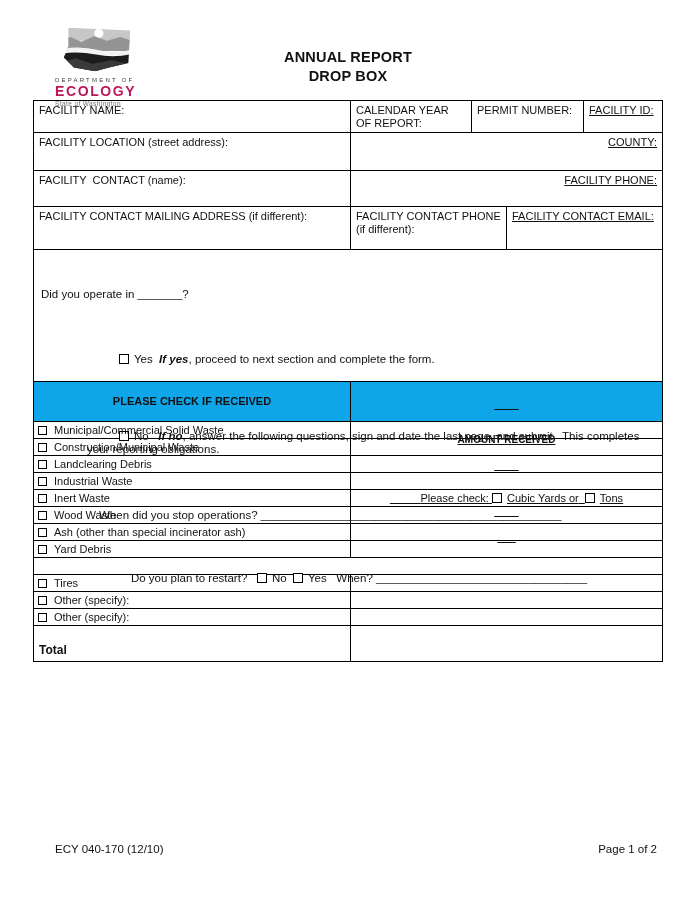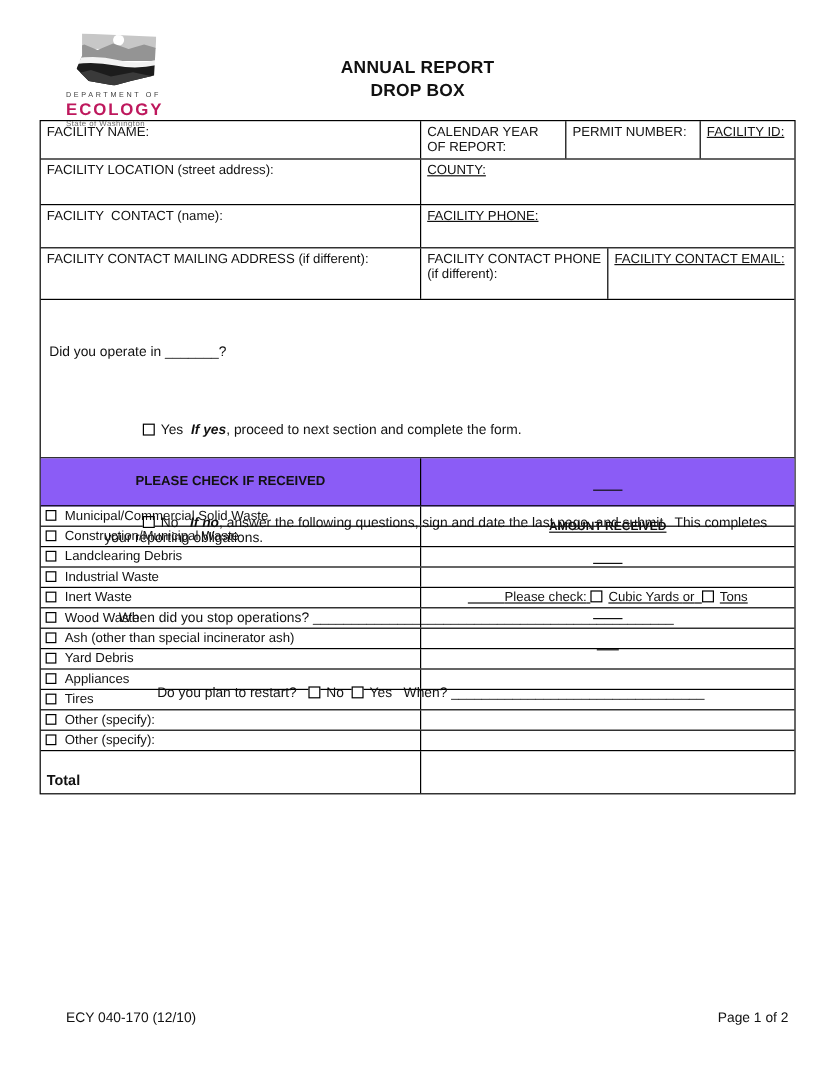--- a/index.html
+++ b/index.html
@@ -21,38 +21,38 @@
   .row:last-child { border-bottom:none; }
   .cell { border-right:1px solid #000; padding:3px 5px; font-size:11px; line-height:13px; white-space:pre-wrap; }
   .cell:last-child { border-right:none;text-decoration:underline; }
   .cA  { width:317px; }
   .r1  { height:32px; }
   .r1b { width:121px; } .r1c { width:112px; } .r1d { width:78px; }
   .r2  { height:38px; }
   .r3  { height:36px; }
   .r4  { height:43px; }
   .r4b { width:156px; } .r4c { width:155px; }
-  .wide { flex:1; }
+  .wide { flex:1;text-align:right; }
 
   
   .op { height:132px; font-size:11.5px; line-height:13px; }
   .op div { white-space:pre-wrap; }
   .op-q       { margin:12px 0 0 7px; }
   .op-yes     { margin:13px 0 0 53px; }
   .op-no      { margin:12px 0 0 53px; }
   .op-when    { margin:14px 0 0 65px; }
   .op-restart { margin:11px 0 0 65px; }
   .bi { font-weight:bold; font-style:italic; }
 
   
   .cb { display:inline-block; width:10px; height:10px; border:1px solid #000; background:#fff; vertical-align:-1px; margin-right:5px; }
   .cb-sm { width:9px; height:9px; margin-right:7px; }
 
   
-  .hd { background:#8b5cf6; height:40px; }
+  .hd { background:#0ea5e9; height:40px; }
   .hd-left { display:flex; align-items:center; justify-content:center; font-weight:bold; }
   .hd-right { text-align:center; }
   .hd-right .t1 { font-weight:bold; margin-top:22px; font-size:10px; }
   .hd-right .t2 { margin-top:7px; font-size:11px; }
   .wr { height:17px; }
   .wr .cell { padding:1px 4px; line-height:14px; }
   .amount { }
   .total-row { height:35px; }
   .total-cell { display:flex; align-items:flex-end; font-weight:bold; font-size:12px; padding-bottom:4px; }
 
@@ -167,21 +167,20 @@
     </div>
     <div class="row wr">
       <div class="cell cA"><span class="cb cb-sm"></span><span>Ash (other than special incinerator ash)</span></div>
       <div class="cell wide amount"></div>
     </div>
     <div class="row wr">
       <div class="cell cA"><span class="cb cb-sm"></span><span>Yard Debris</span></div>
       <div class="cell wide amount"></div>
     </div>
     <div class="row wr">
-      <div class="cell cA"><span class="cb cb-sm"></span><span>Appliances</span></div>
       <div class="cell wide amount"></div>
     </div>
     <div class="row wr">
       <div class="cell cA"><span class="cb cb-sm"></span><span>Tires</span></div>
       <div class="cell wide amount"></div>
     </div>
     <div class="row wr">
       <div class="cell cA"><span class="cb cb-sm"></span><span>Other (specify):</span></div>
       <div class="cell wide amount"></div>
     </div>

